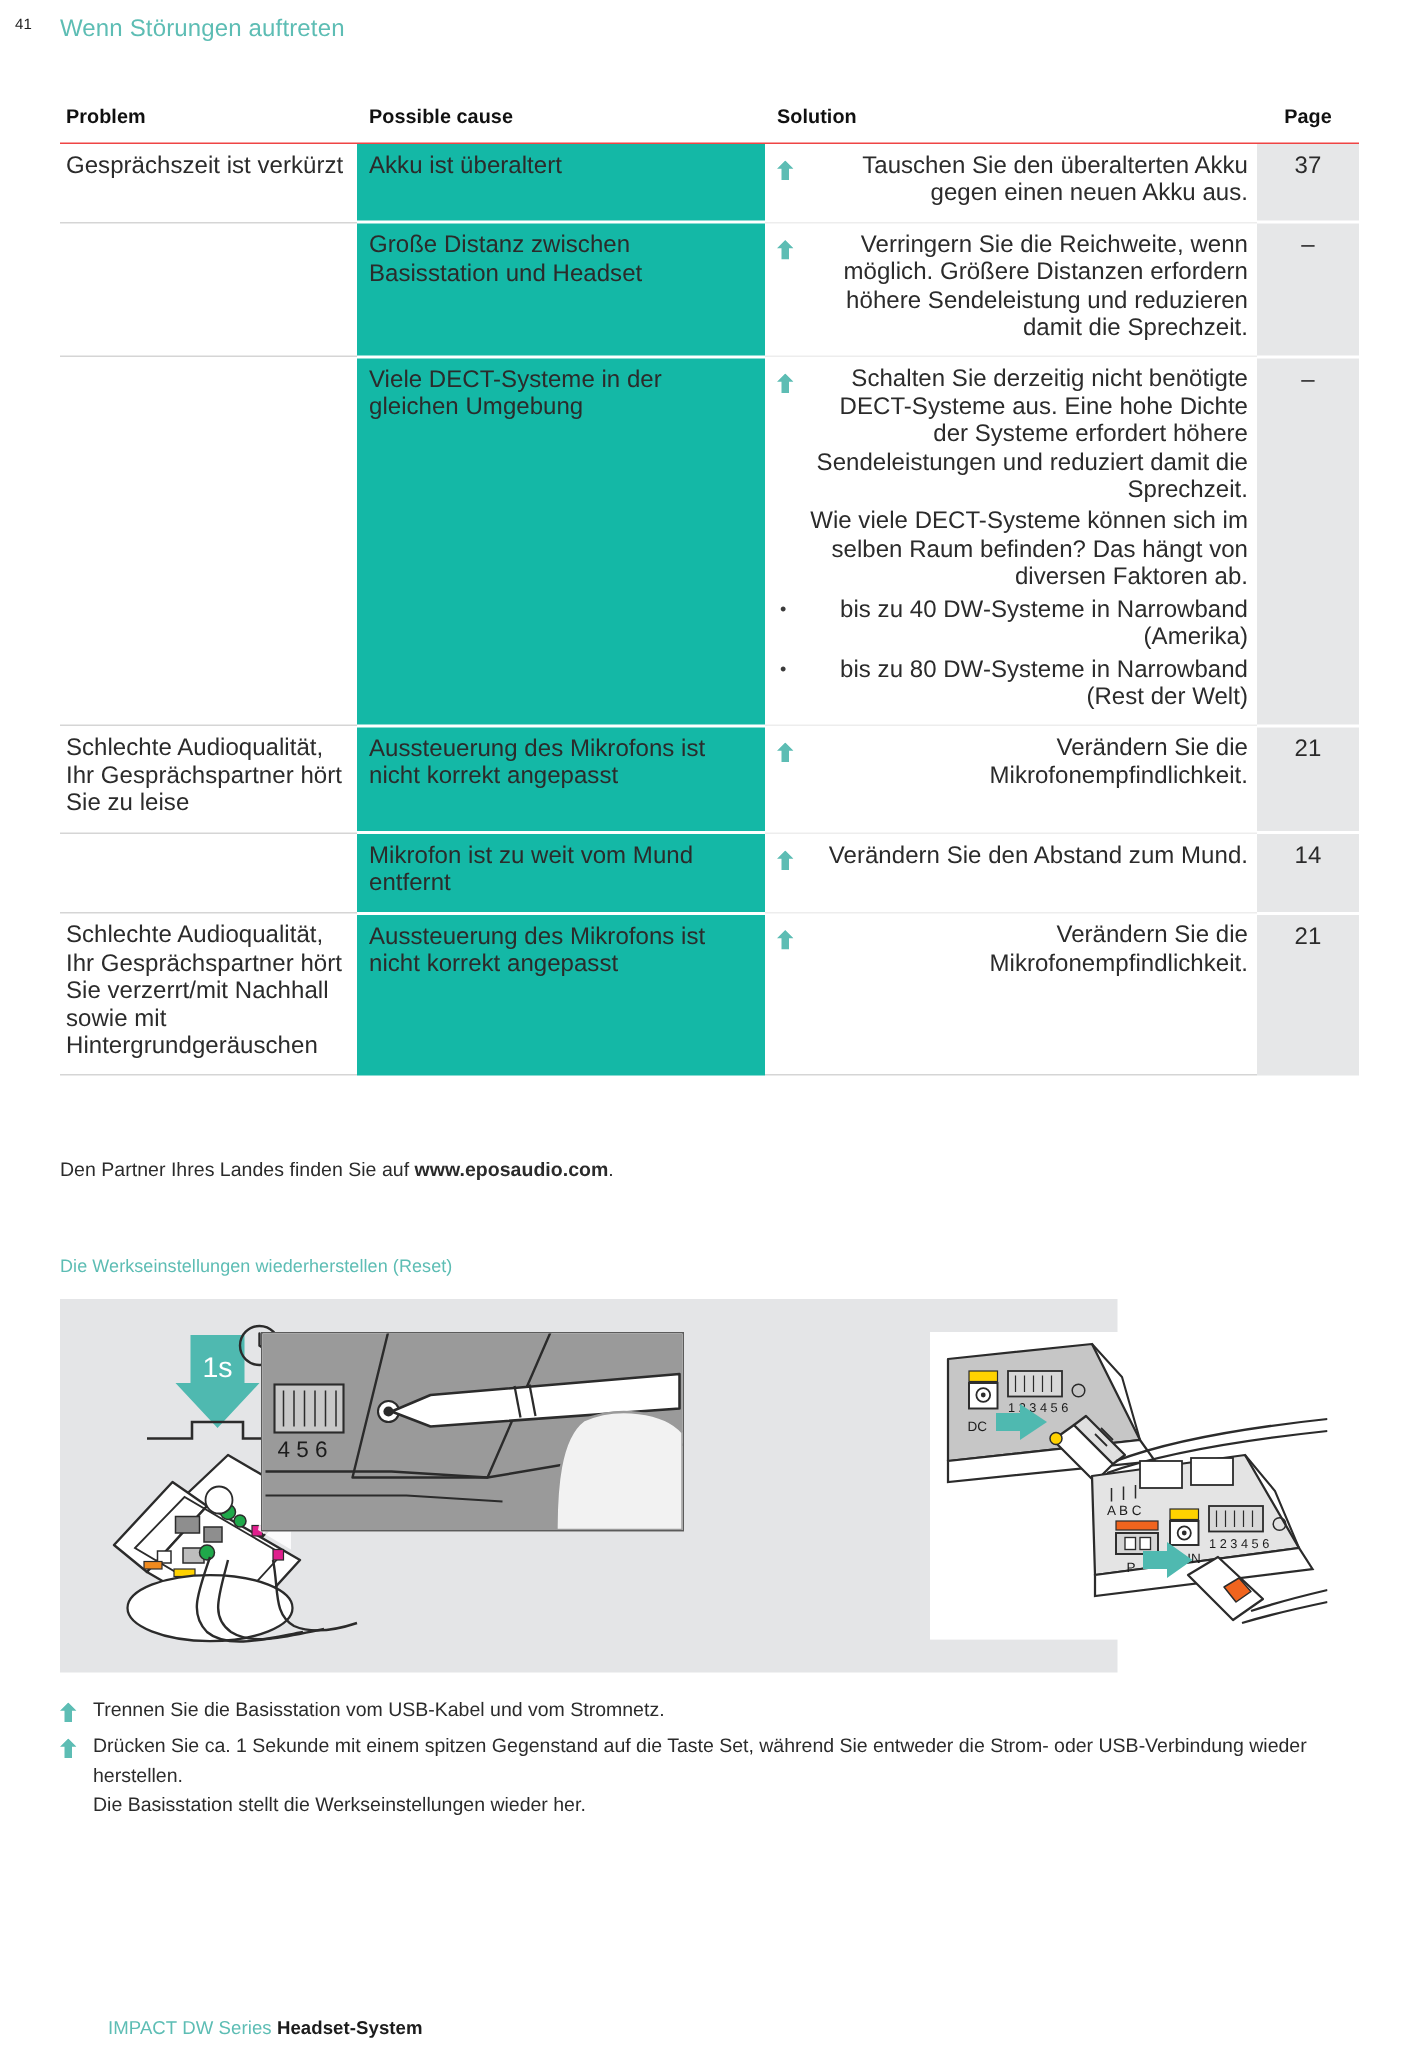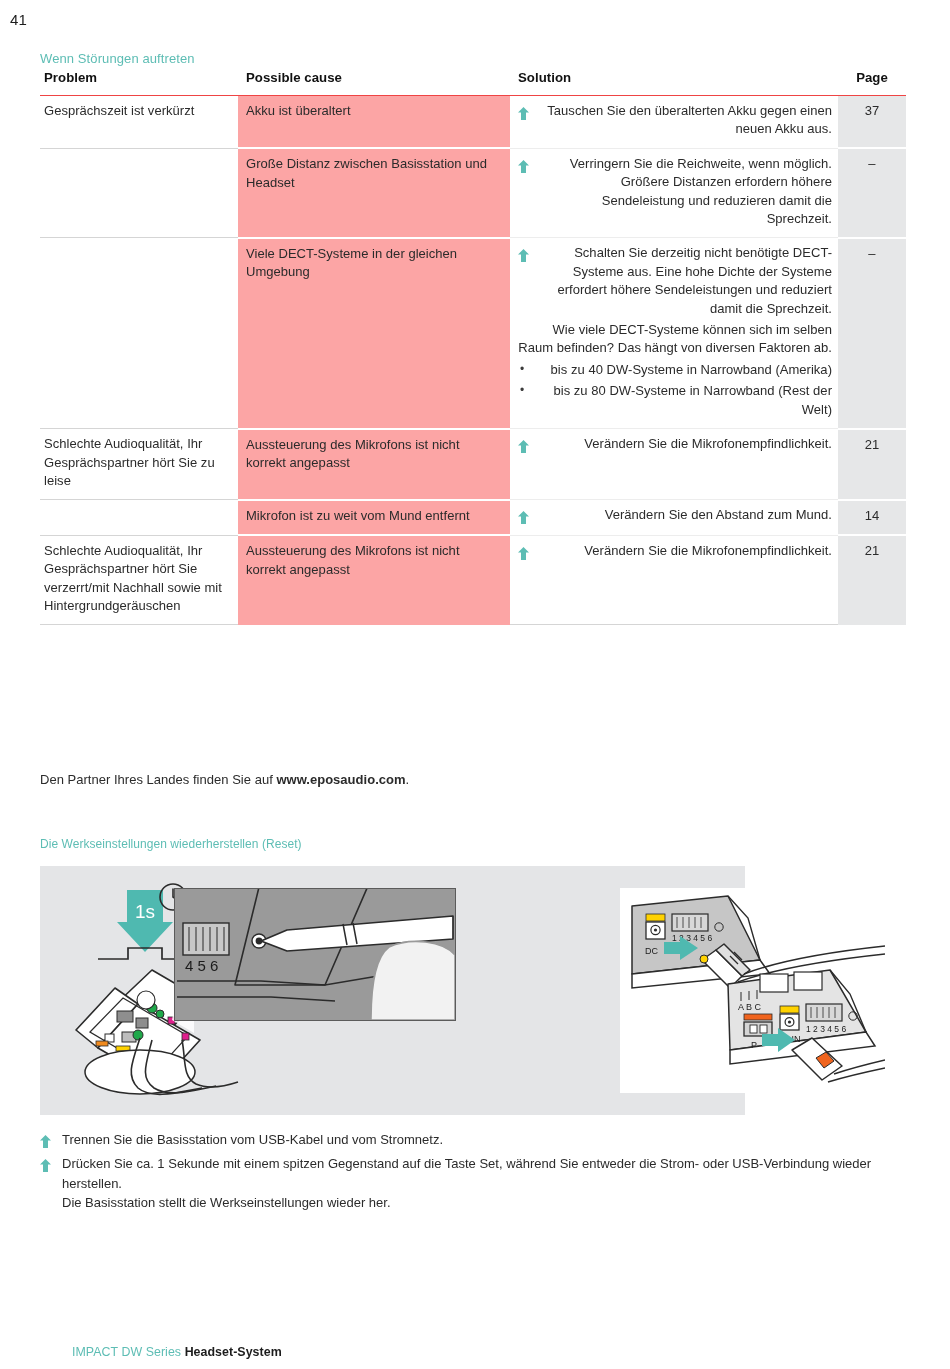--- a/index.html
+++ b/index.html
@@ -27,32 +27,31 @@
     position: absolute;
     top: 11px;
     left: 0;
     width: 950px;
     height: 20px;
   }
   .runhead-page {
     position: absolute;
     left: 10px;
     top: 0;
-    font-size: 15px;
+    font-size: 10px;
     color: #1c1c1c;
     letter-spacing: .1px;
   }
   .runhead-title {
     position: absolute;
     left: 40px;
     top: 0;
-    font-size: 13px;
+    font-size: 16px;
     color: #5dbdb4;
     letter-spacing: .1px;
-    margin-top: 40px;
   }
 
   
   .tbl {
     position: absolute;
     left: 40px;
     top: 70px;
     width: 866px;
     border-collapse: collapse;
     table-layout: fixed;
@@ -71,35 +70,35 @@
     vertical-align: bottom;
     border-bottom: 1px solid #ef4444;
     letter-spacing: .05px;
   }
   .tbl th.h-prob  { padding-left: 4px; }
   .tbl th.h-cause { padding-left: 8px; }
   .tbl th.h-sol   { padding-left: 8px; }
   .tbl th.h-page  { text-align: center; padding-left: 0; }
 
   .tbl td {
-    font-size: 13px;
+    font-size: 16px;
     line-height: 18.4px;
     color: #2b2b2b;
     vertical-align: top;
     padding: 6px 10px 9px 4px;
     letter-spacing: .03px;
   }
   td.cell-prob {
     background: #ffffff;
     padding-left: 4px;
     padding-right: 8px;
     border-bottom: 1px solid #d5d5d5;
   }
   td.cell-cause {
-    background: #fca5a5;
+    background: #14b8a6;
     padding-left: 8px;
     padding-right: 10px;
     border-bottom: 2px solid #ffffff;
   }
   td.cell-sol {
     background: #ffffff;
     padding-left: 0;
     padding-right: 6px;
     border-bottom: 1px solid #ededed;
     text-align: right;

